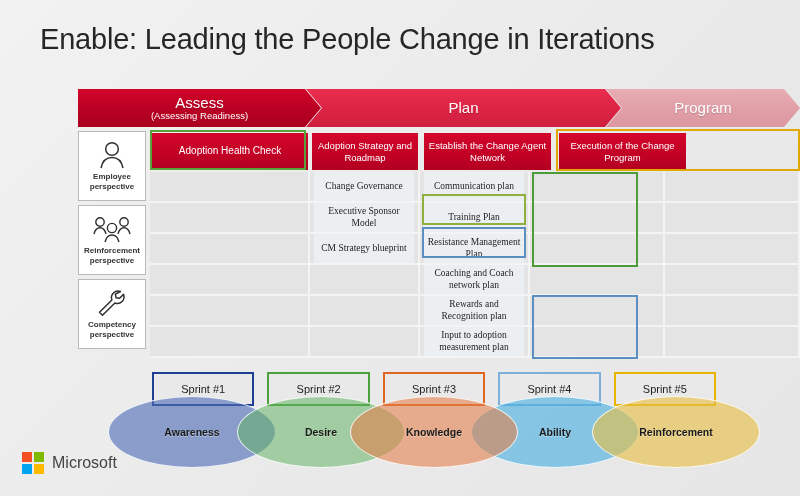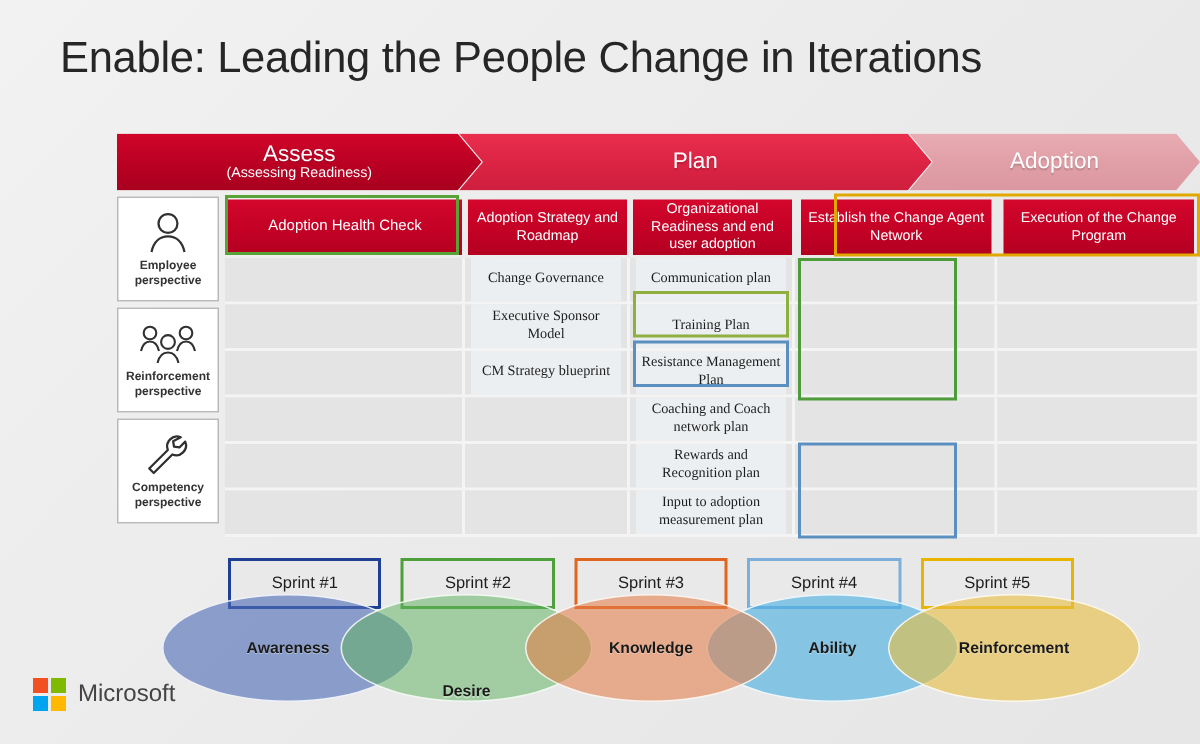--- a/index.html
+++ b/index.html
@@ -160,21 +160,21 @@
 
   <div id="phase-bar">
     <div class="chev" id="chev-assess">
       <div class="chev-label">Assess</div>
       <div class="chev-sub">(Assessing Readiness)</div>
     </div>
     <div class="chev" id="chev-plan">
       <div class="chev-label">Plan</div>
     </div>
     <div class="chev" id="chev-execute">
-      <div class="chev-label">Adoption</div>
+      <div class="chev-label">Program</div>
     </div>
   </div>
 
   <div id="perspectives">
 
     <div class="persp">
       <svg width="32" height="28" viewBox="0 0 32 28">
         <circle cx="16" cy="8" r="6.3" fill="none" stroke="#303030" stroke-width="1.5"></circle>
         <path d="M5 27c1.5-7.2 6-10.5 11-10.5S25.5 19.8 27 27" fill="none" stroke="#303030" stroke-width="1.5"></path>
       </svg>
@@ -206,23 +206,20 @@
 
   <div id="matrix">
 
     <div class="mrow hrow">
       <div class="mcell col0">
         <div class="hcard" id="hcard-assess">Adoption Health Check</div>
       </div>
       <div class="mcell col1">
         <div class="hcard">Adoption Strategy and Roadmap</div>
       </div>
-      <div class="mcell col2">
-        <div class="hcard">Organizational Readiness and end user adoption</div>
-      </div>
       <div class="mcell col3">
         <div class="hcard" style="width:127px">Establish the Change Agent Network</div>
       </div>
       <div class="mcell col4">
         <div class="hcard" style="width:127px">Execution of the Change Program</div>
       </div>
     </div>
 
     <div class="mrow brow">
       <div class="mcell col0"></div>
@@ -313,21 +310,21 @@
       </div>
     <div class="sprint" style="border: 2px solid rgb(232, 180, 0);">
         <span>Sprint #5</span>
       </div>
   </div>
 
   <div id="adkar">
     <div class="ell" style="left: 0px; background: rgba(79, 110, 182, 0.62);">
         <span>Awareness</span>
       </div>
-    <div class="ell" style="left: 119px; background: rgba(95, 178, 95, 0.52); align-items: flex-end;">
+    <div class="ell" style="left: 129px; background: rgba(95, 178, 95, 0.52);">
         <span>Desire</span>
       </div>
     <div class="ell" style="left: 363px; background: rgba(72, 176, 224, 0.62);">
         <span>Ability</span>
       </div>
     <div class="ell" style="left: 242px; background: rgba(226, 126, 72, 0.58);">
         <span>Knowledge</span>
       </div>
     <div class="ell" style="left: 484px; background: rgba(230, 190, 70, 0.62);">
         <span>Reinforcement</span>

